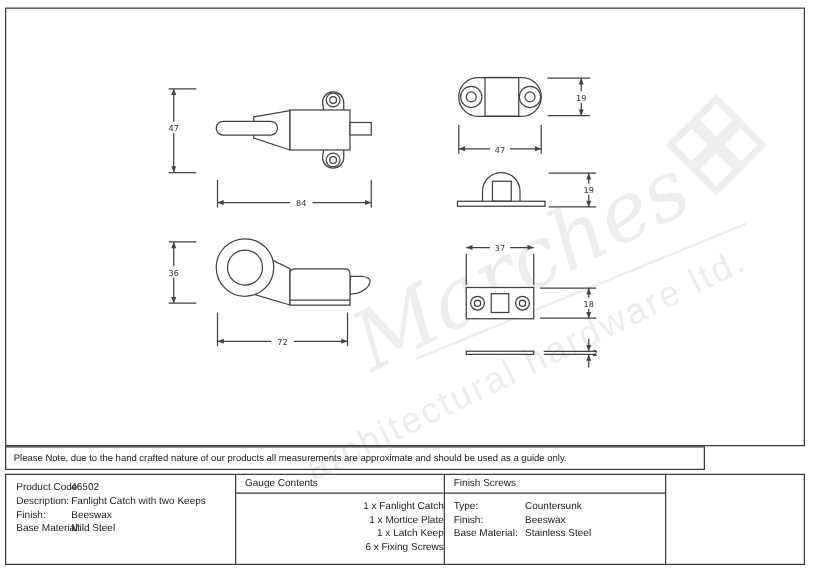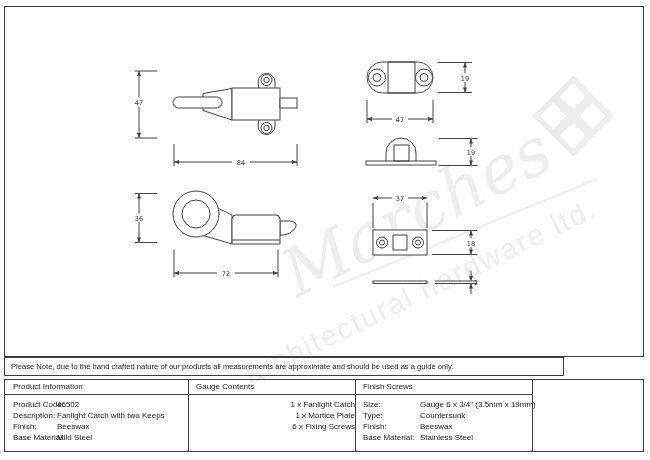--- a/index.html
+++ b/index.html
@@ -168,21 +168,20 @@
   </svg>
 </div>
 
 <div id="note-bar" class="box">
   <span>Please Note, due to the hand crafted nature of our products all measurements are approximate and should be used as a guide only.</span>
 </div>
 
 <div id="spec-table" class="box">
 
   <div id="col-product" class="col">
-    <div class="col-header">Product Information</div>
     <div class="col-body">
       <div class="spec-row">
         <span class="lbl">Product Code:</span>
         <span class="val">46502</span>
       </div>
       <div class="spec-row">
         <span class="lbl">Description:</span>
         <span class="val">Fanlight Catch with two Keeps</span>
       </div>
       <div class="spec-row">
@@ -194,32 +193,29 @@
         <span class="val">Mild Steel</span>
       </div>
     </div>
   </div>
 
   <div id="col-pack" class="col">
     <div class="col-header">Gauge Contents</div>
     <div class="col-body">
       <div class="pack-item">1 x Fanlight Catch</div>
       <div class="pack-item">1 x Mortice Plate</div>
+      <div class="pack-item">1 x Latch Keep</div>
       <div class="pack-item">6 x Fixing Screws</div>
     </div>
   </div>
 
   <div id="col-screws" class="col">
     <div class="col-header">Finish Screws</div>
     <div class="col-body">
       <div class="spec-row">
-        <span class="lbl">Size:</span>
-        <span class="val">Gauge 6 x 3/4" (3.5mm x 19mm)</span>
-      </div>
-      <div class="spec-row">
         <span class="lbl">Type:</span>
         <span class="val">Countersunk</span>
       </div>
       <div class="spec-row">
         <span class="lbl">Finish:</span>
         <span class="val">Beeswax</span>
       </div>
       <div class="spec-row">
         <span class="lbl">Base Material:</span>
         <span class="val">Stainless Steel</span>

